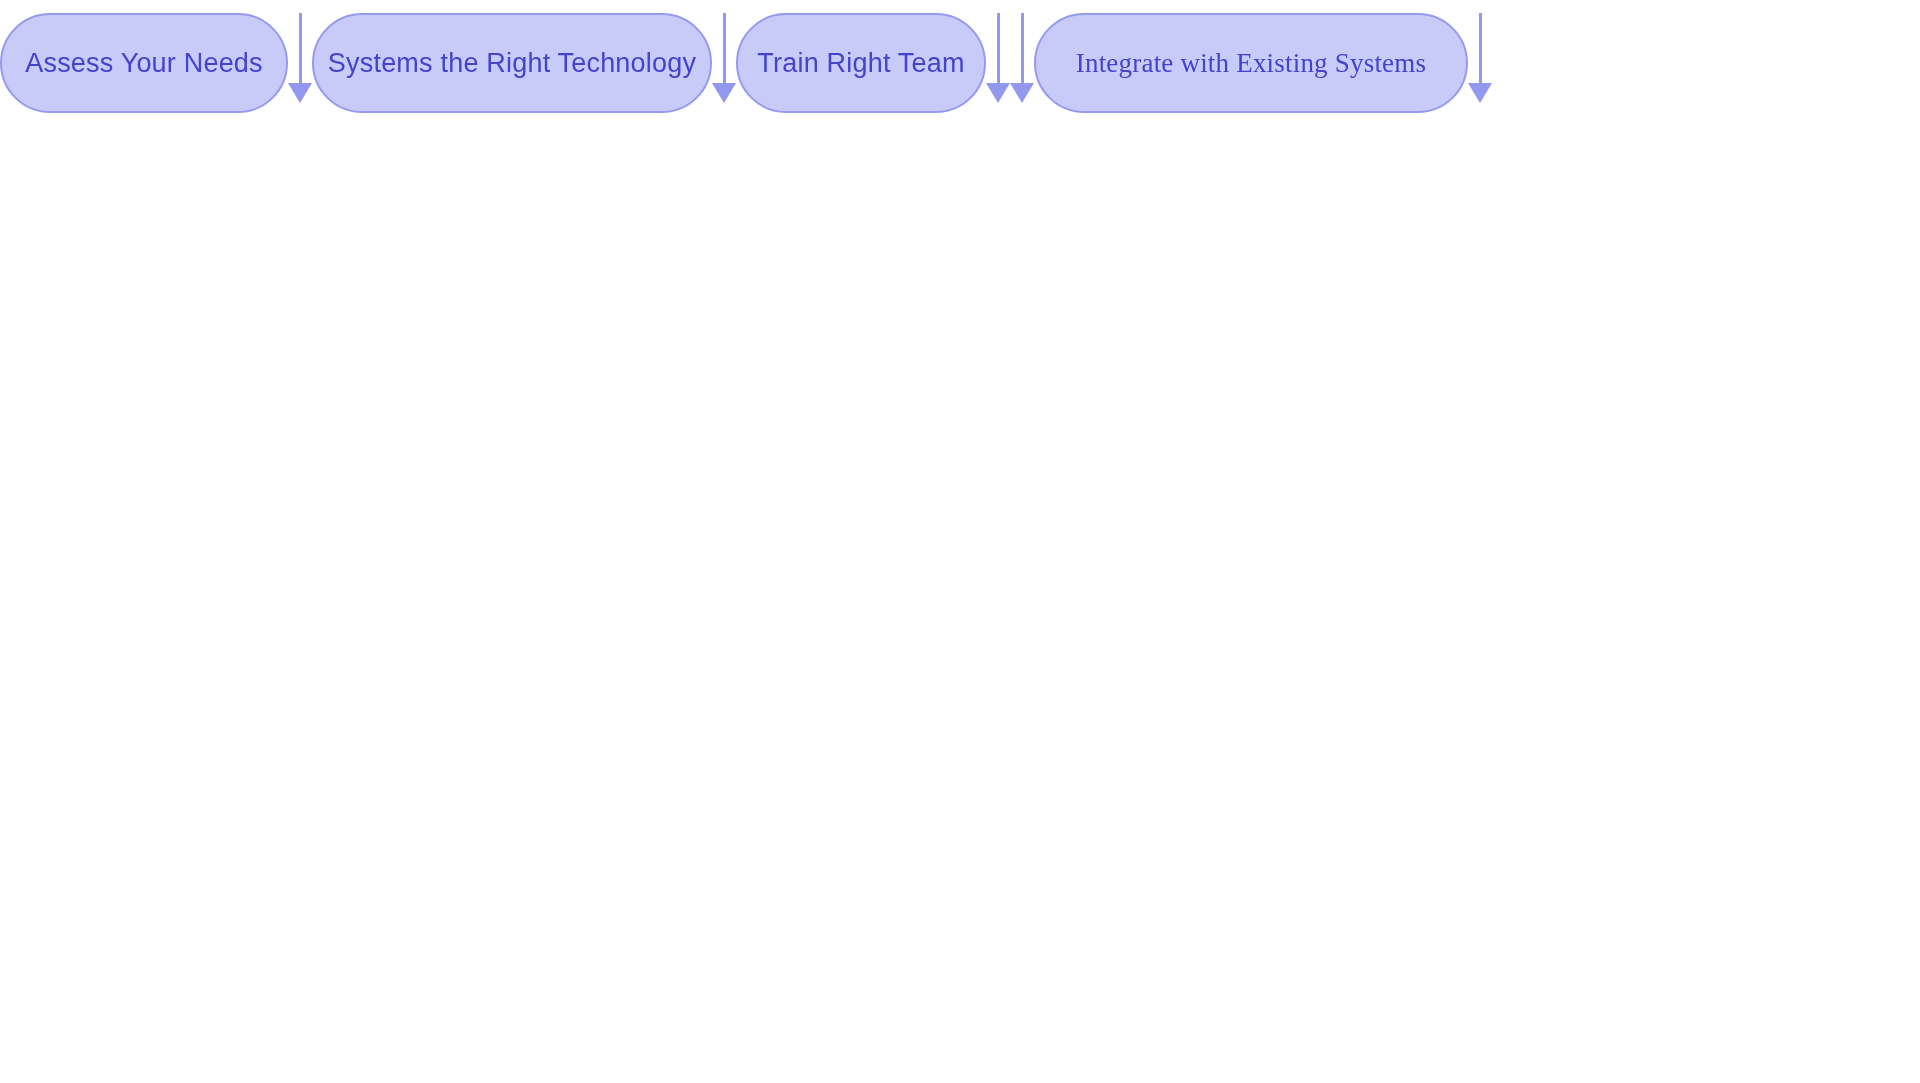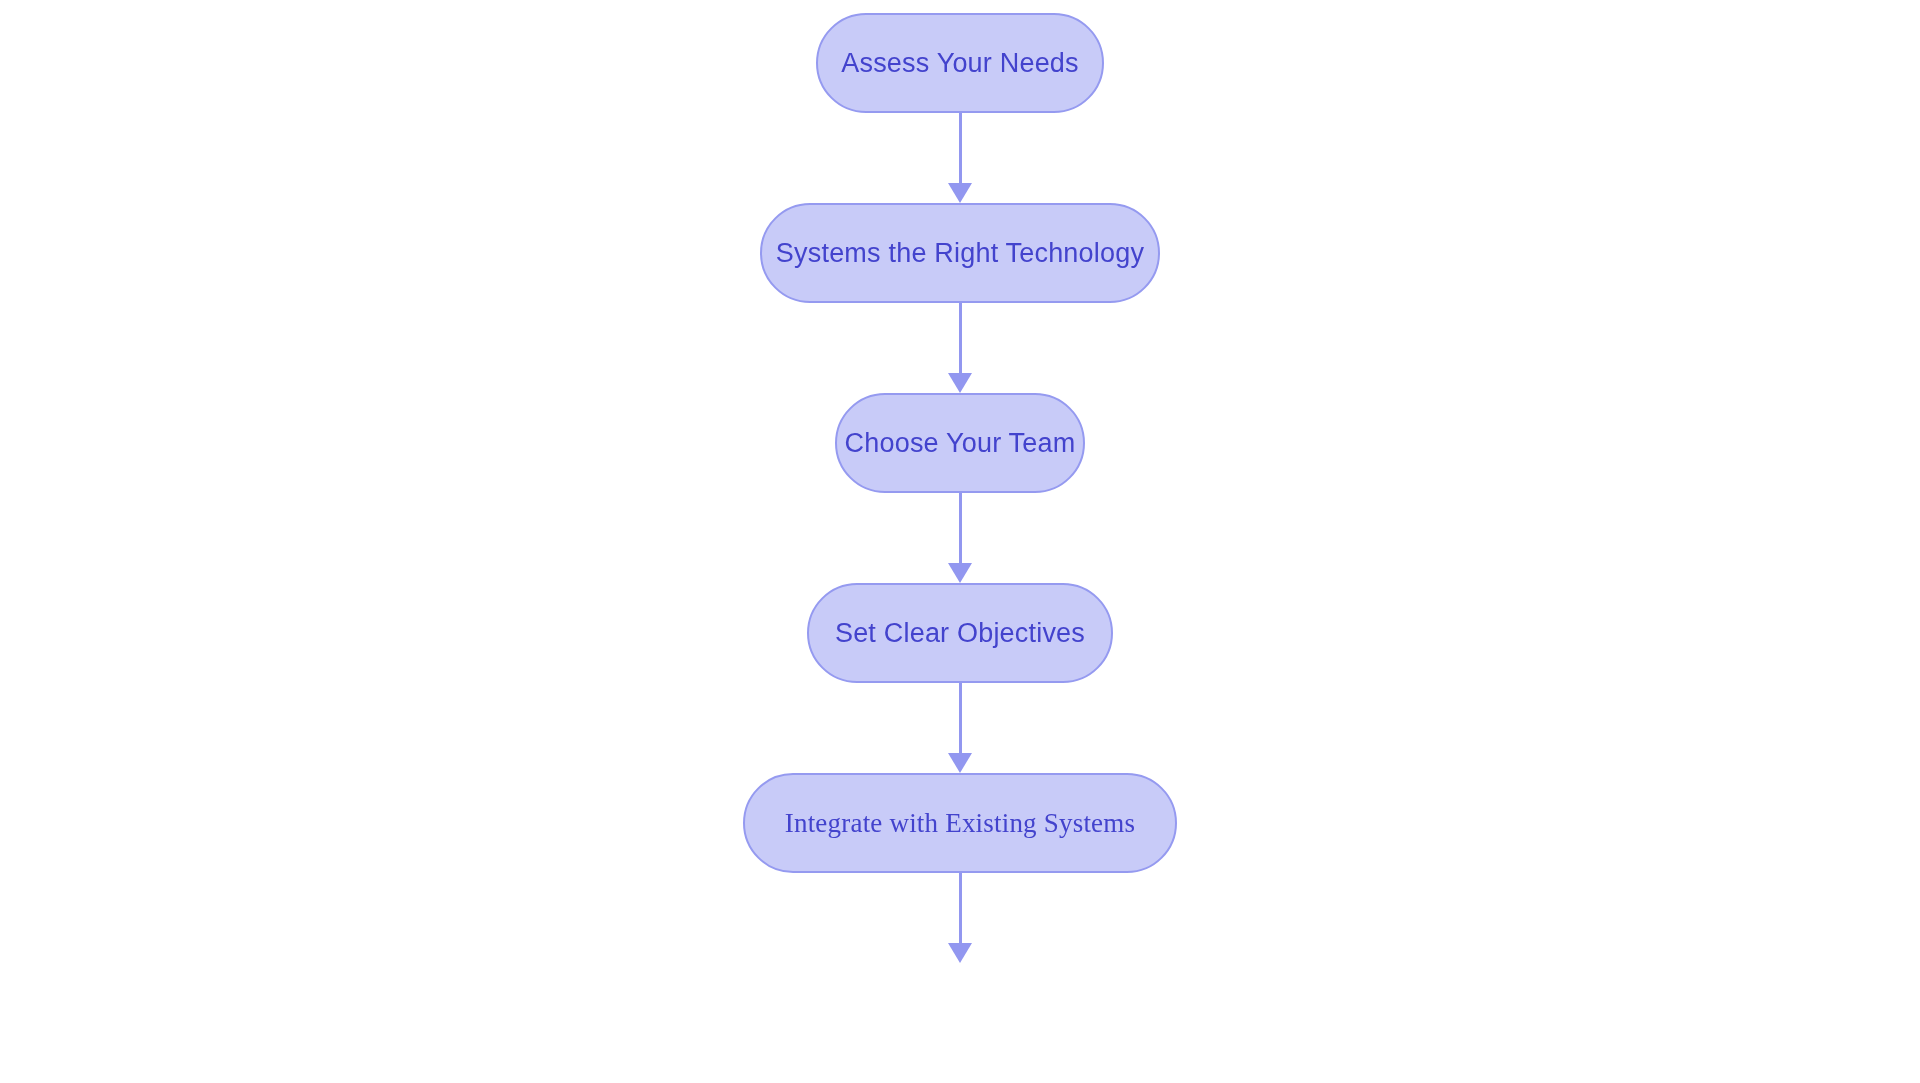--- a/index.html
+++ b/index.html
@@ -17,22 +17,22 @@
     position: relative;
     width: 1920px;
     height: 1083px;
   }
   .flow {
     position: absolute;
     top: 13px;
     left: 0;
     width: 100%;
     display: flex;
-    flex-direction: column;
-    align-items: center;
+    flex-direction: row;
+    align-items: flex-start;
   }
   .node {
     height: 100px;
     box-sizing: border-box;
     border-radius: 50px;
     background: var(--fill, #c8cbf8);
     border: 2px solid var(--border, #959af0);
     display: flex;
     align-items: center;
     justify-content: center;
@@ -77,28 +77,25 @@
         <div class="head"></div>
       </div>
       <div class="node" style="width: 400px;">
         <span>Systems the Right Technology</span>
       </div>
       <div class="arrow">
         <div class="stem"></div>
         <div class="head"></div>
       </div>
       <div class="node" style="width: 250px;">
-        <span>Choose Your Team</span>
+        <span>Train Right Team</span>
       </div>
       <div class="arrow">
         <div class="stem"></div>
         <div class="head"></div>
-      </div>
-      <div class="node" style="width: 306px;">
-        <span>Set Clear Objectives</span>
       </div>
       <div class="arrow">
         <div class="stem"></div>
         <div class="head"></div>
       </div>
       <div class="node" style="width: 434px; font-family: Liberation Serif, serif;">
         <span>Integrate with Existing Systems</span>
       </div>
       <div class="arrow">
         <div class="stem"></div>

